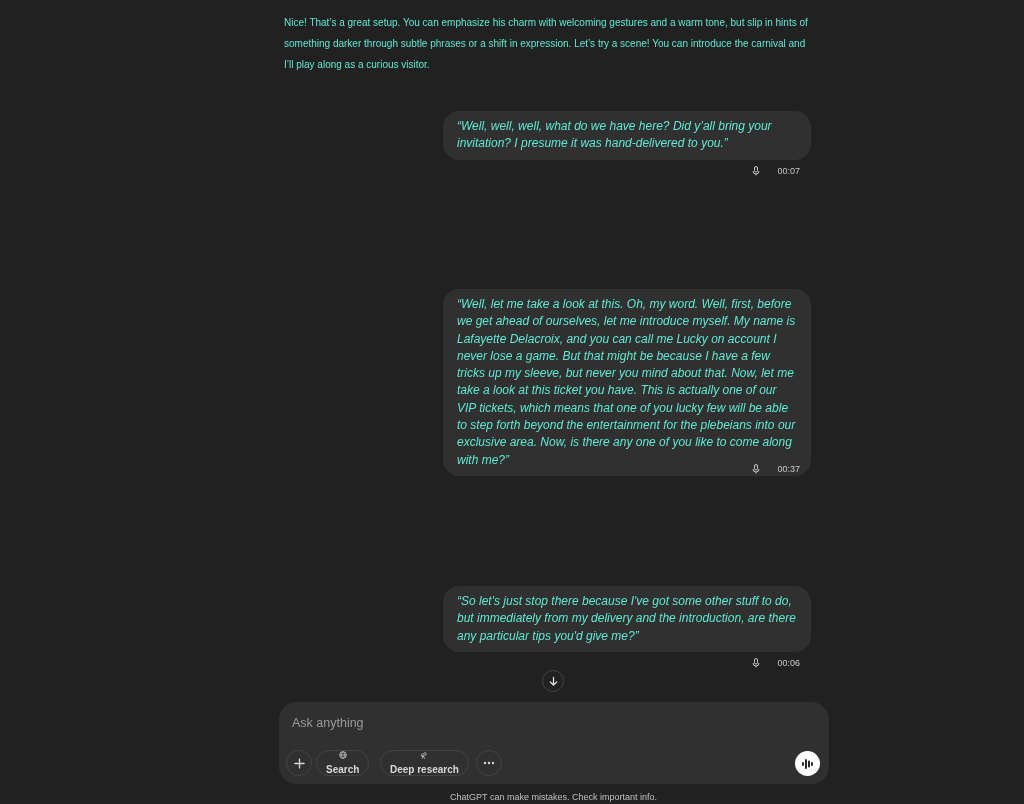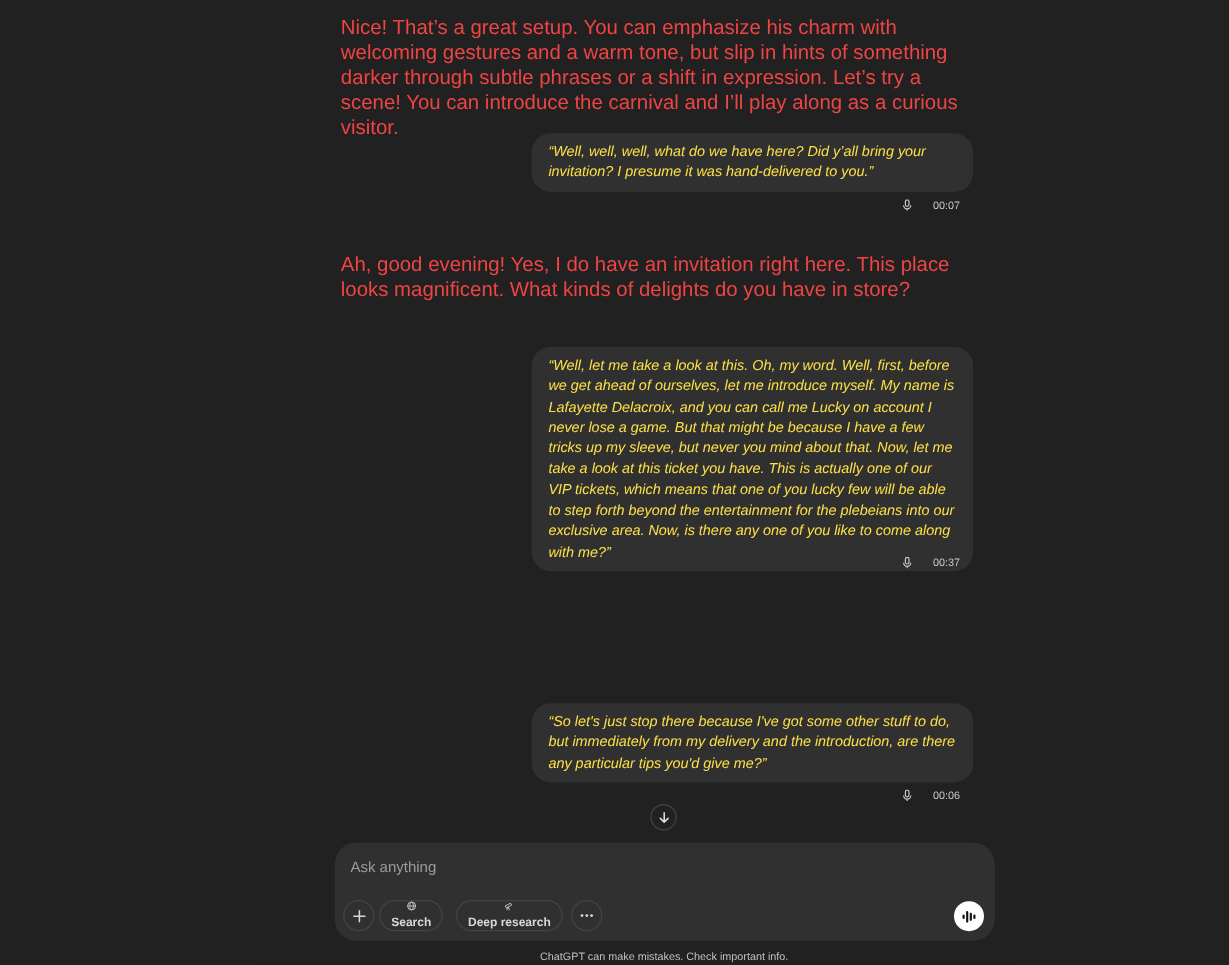--- a/index.html
+++ b/index.html
@@ -5,27 +5,27 @@
   html, body { margin:0; padding:0; }
   body {
     width:1024px; height:804px; overflow:hidden;
     background:#212121; color:#ececec;
     font-family:"Liberation Sans", sans-serif;
     position:relative;
   }
   .thread { position:absolute; left:0; top:0; width:1024px; height:700px; }
   .assistant-msg {
     position:absolute; left:284px; width:532px;
-    font-size:17px; line-height:21px; color:#ef4444;
+    font-size:10px; line-height:21px; color:#5eead4;
   }
   .user-bubble {
     position:absolute; left:443px; width:368px;
     background:#303030; border-radius:16px;
     padding:7px 14px; box-sizing:border-box;
-    font-size:12px; line-height:17.3px; color:#fde047; font-style:italic;
+    font-size:12px; line-height:17.3px; color:#5eead4; font-style:italic;
   }
   .voice-meta {
     position:absolute; right:224px;
     font-size:9px; color:#c8c8c8; display:flex; align-items:center; gap:16px;
   }
   .voice-meta svg { width:10px; height:10px; }
   .scroll-down {
     position:absolute; left:542px; top:670px; width:22px; height:22px;
     border-radius:50%; border:1px solid #444; background:#212121;
     display:flex; align-items:center; justify-content:center; box-sizing:border-box;
@@ -63,21 +63,20 @@
 
   <div class="user-bubble" style="top:111px">“Well, well, well, what do we have here? Did y’all bring your invitation? I presume it was hand-delivered to you.”</div>
   <div class="voice-meta" style="top:166px">
     <svg viewBox="0 0 10 10">
         <rect x="3.5" y="0.5" width="3" height="5.5" rx="1.5" fill="none" stroke="#c8c8c8" stroke-width="1"></rect>
         <path d="M2 5 a3 3 0 0 0 6 0 M5 8 V9.5" fill="none" stroke="#c8c8c8" stroke-width="1"></path>
       </svg>
     <span>00:07</span>
   </div>
 
-  <div class="assistant-msg" style="top:210px">Ah, good evening! Yes, I do have an invitation right here. This place looks magnificent. What kinds of delights do you have in store?</div>
 
   <div class="user-bubble" style="top:289px">“Well, let me take a look at this. Oh, my word. Well, first, before we get ahead of ourselves, let me introduce myself. My name is Lafayette Delacroix, and you can call me Lucky on account I never lose a game. But that might be because I have a few tricks up my sleeve, but never you mind about that. Now, let me take a look at this ticket you have. This is actually one of our VIP tickets, which means that one of you lucky few will be able to step forth beyond the entertainment for the plebeians into our exclusive area. Now, is there any one of you like to come along with me?”</div>
   <div class="voice-meta" style="top:464px">
     <svg viewBox="0 0 10 10">
         <rect x="3.5" y="0.5" width="3" height="5.5" rx="1.5" fill="none" stroke="#c8c8c8" stroke-width="1"></rect>
         <path d="M2 5 a3 3 0 0 0 6 0 M5 8 V9.5" fill="none" stroke="#c8c8c8" stroke-width="1"></path>
       </svg>
     <span>00:37</span>
   </div>
 

